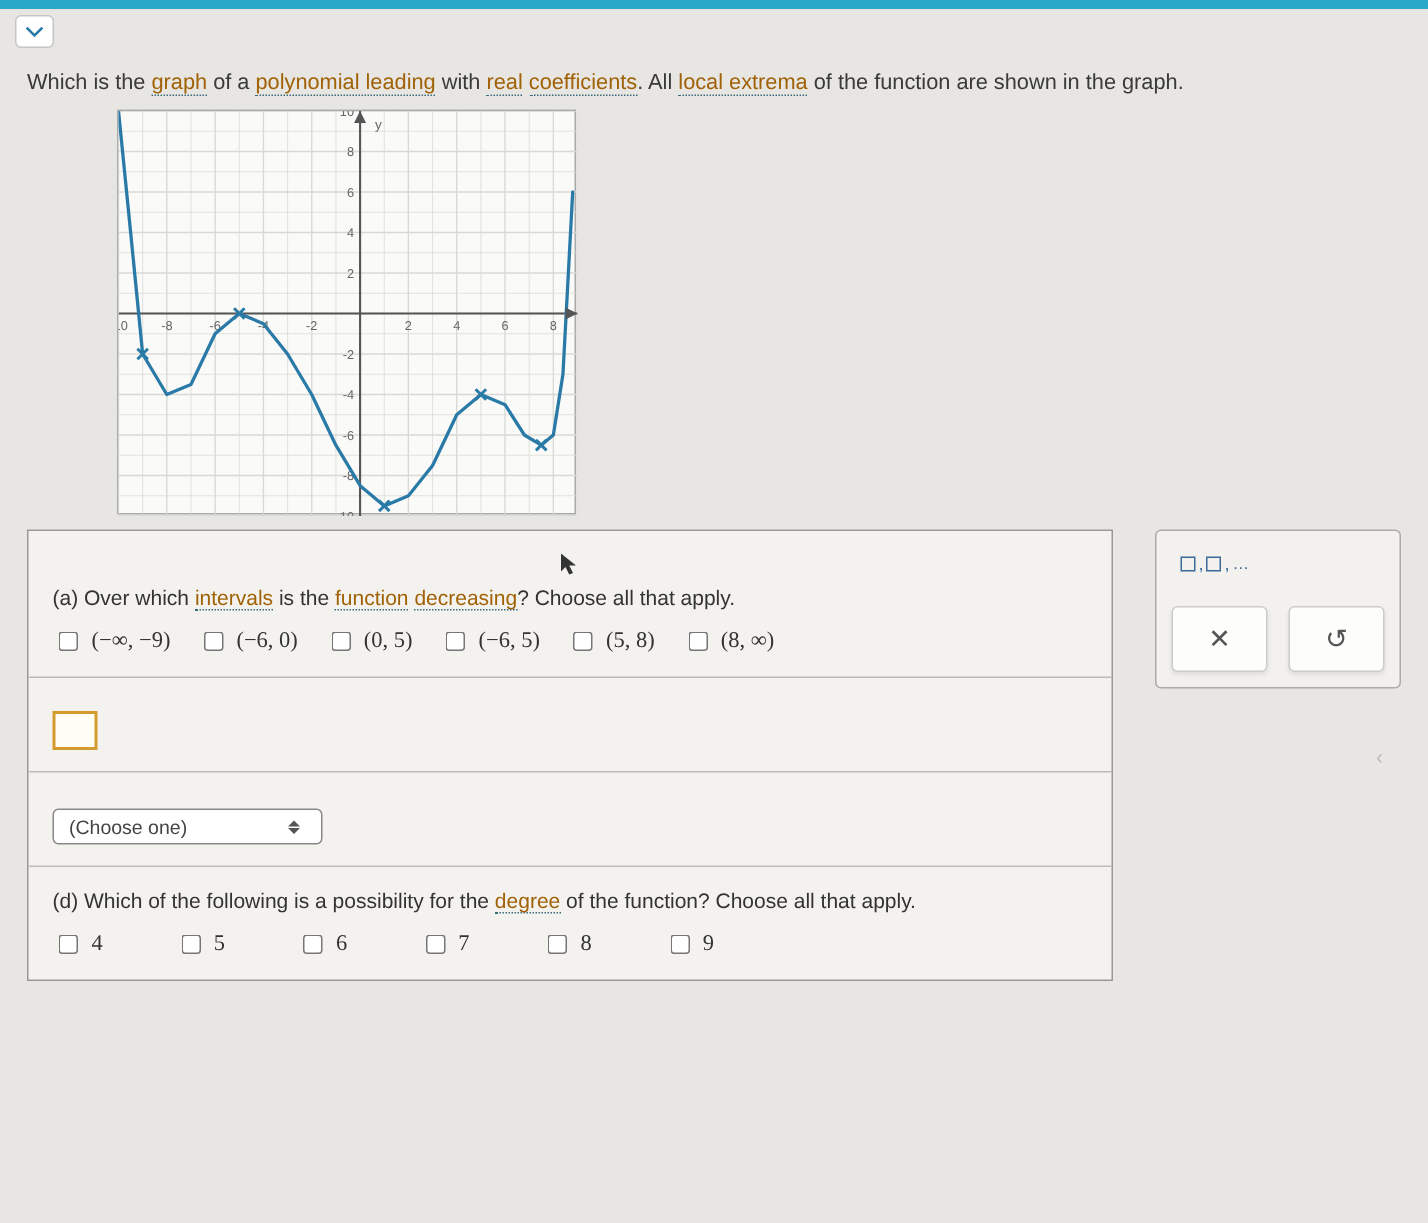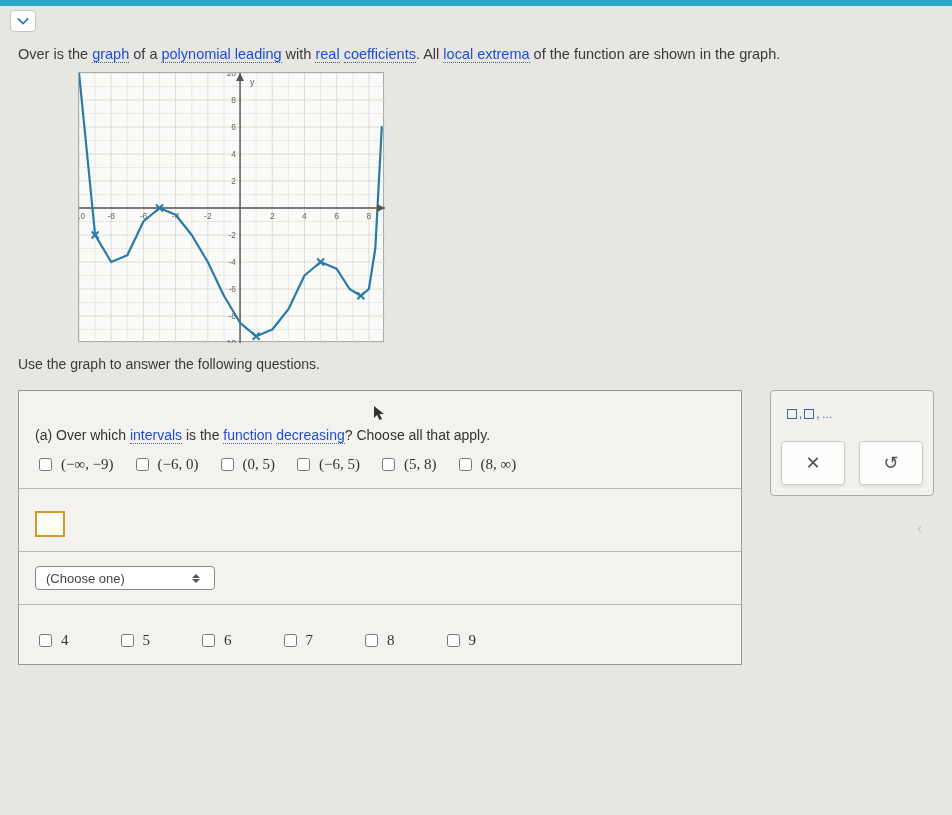--- a/index.html
+++ b/index.html
@@ -30,21 +30,21 @@
   .collapse-btn svg { width: 14px; height: 14px; }
   .content {
     padding: 8px 18px 20px 18px;
   }
   .instr {
     font-size: 14.5px;
     color: #3a3a3a;
     margin: 6px 0 10px 0;
   }
   .term {
-    color: #1d4ed8;
+    color: #a16207;
     border-bottom: 1px dotted #3a6a7a;
     margin-top: 36px;
   }
   .graph-wrap {
     margin: 8px 0 10px 60px;
     border: 1px solid #aaa;
     width: 306px;
     height: 270px;
     background: #fafaf8;
     position: relative;
@@ -105,20 +105,21 @@
   }
   .select-slot {
     display: inline-flex;
     align-items: center;
     justify-content: space-between;
     border: 1px solid #888;
     border-radius: 4px;
     background: #fff;
     padding: 3px 8px 3px 10px;
     width: 180px;
+    margin-top: 10px;
     cursor: pointer;
     font-size: 13px;
     color: #444;
   }
   .stepper {
     width: 14px; height: 16px;
     display: inline-flex;
     flex-direction: column;
     justify-content: center;
     gap: 1px;
@@ -187,21 +188,21 @@
 <div class="topbar"></div>
 <div class="collapse-btn">
   <svg viewBox="0 0 16 16">
       <path d="M2 5 L8 11 L14 5" fill="none" stroke="#2a7aa8" stroke-width="2"></path>
     </svg>
 </div>
 
 <div class="content">
 
   <p class="instr">
-    <span>Over is the </span><span class="term">graph</span><span> of a </span><span class="term">polynomial leading</span><span> with </span><span class="term">real</span><span> </span><span class="term">coefficients</span><span>. All </span><span class="term">local extrema</span><span> of the function are shown in the graph.</span>
+    <span>Which is the </span><span class="term">graph</span><span> of a </span><span class="term">polynomial leading</span><span> with </span><span class="term">real</span><span> </span><span class="term">coefficients</span><span>. All </span><span class="term">local extrema</span><span> of the function are shown in the graph.</span>
   </p>
 
   <div class="graph-wrap">
     <svg id="graph-svg" width="306" height="270" viewBox="0 0 306 270">
         <line x1="0" x2="0" y1="0" y2="270" stroke="#d8d8d4" stroke-width="0.9"></line>
         <line x1="16.105263157894736" x2="16.105263157894736" y1="0" y2="270" stroke="#d8d8d4" stroke-width="0.5"></line>
         <line x1="32.21052631578947" x2="32.21052631578947" y1="0" y2="270" stroke="#d8d8d4" stroke-width="0.9"></line>
         <line x1="48.315789473684205" x2="48.315789473684205" y1="0" y2="270" stroke="#d8d8d4" stroke-width="0.5"></line>
         <line x1="64.42105263157895" x2="64.42105263157895" y1="0" y2="270" stroke="#d8d8d4" stroke-width="0.9"></line>
         <line x1="80.52631578947368" x2="80.52631578947368" y1="0" y2="270" stroke="#d8d8d4" stroke-width="0.5"></line>
@@ -281,21 +282,20 @@
         </g>
         <g>
           <line x1="278.34210526315786" y1="219.25" x2="285.34210526315786" y2="226.25" stroke="#2a7aa8" stroke-width="2"></line>
           <line x1="278.34210526315786" y1="226.25" x2="285.34210526315786" y2="219.25" stroke="#2a7aa8" stroke-width="2"></line>
         </g>
         <path d="M 298 131 L 306 135 L 298 139 Z" fill="#555"></path>
         <path d="M 157.05263157894737 8 L 161.05263157894737 0 L 165.05263157894737 8 Z" fill="#555"></path>
       </svg>
   </div>
 
-  <p class="subinstr">Use the graph to answer the following questions.</p>
 
   <div style="position:relative">
   <span class="chev-mark">‹</span>
   <div class="main-row">
 
     <div class="qbox">
 
       <div class="qsection">
         <svg class="cursor-ico" viewBox="0 0 14 16">
               <path d="M1 1 L1 13 L4 10 L6.5 15 L9 14 L6.5 9 L11 9 Z" fill="#333"></path>
@@ -339,20 +339,23 @@
         <div class="select-slot">
           <span>(Choose one)</span>
           <span class="stepper">
                 <div class="up"></div>
                 <div class="down"></div>
               </span>
         </div>
       </div>
 
       <div class="qsection">
+        <div>
+          <span>(d) Which of the following is a possibility for the </span><span class="term">degree</span><span> of the function? Choose all that apply.</span>
+        </div>
         <div class="opts degree" id="qd-opts">
               <label class="chk">
                 <input type="checkbox" style="">
                 <span class="math">4</span>
               </label>
               <label class="chk">
                 <input type="checkbox" style="">
                 <span class="math">5</span>
               </label>
               <label class="chk">

